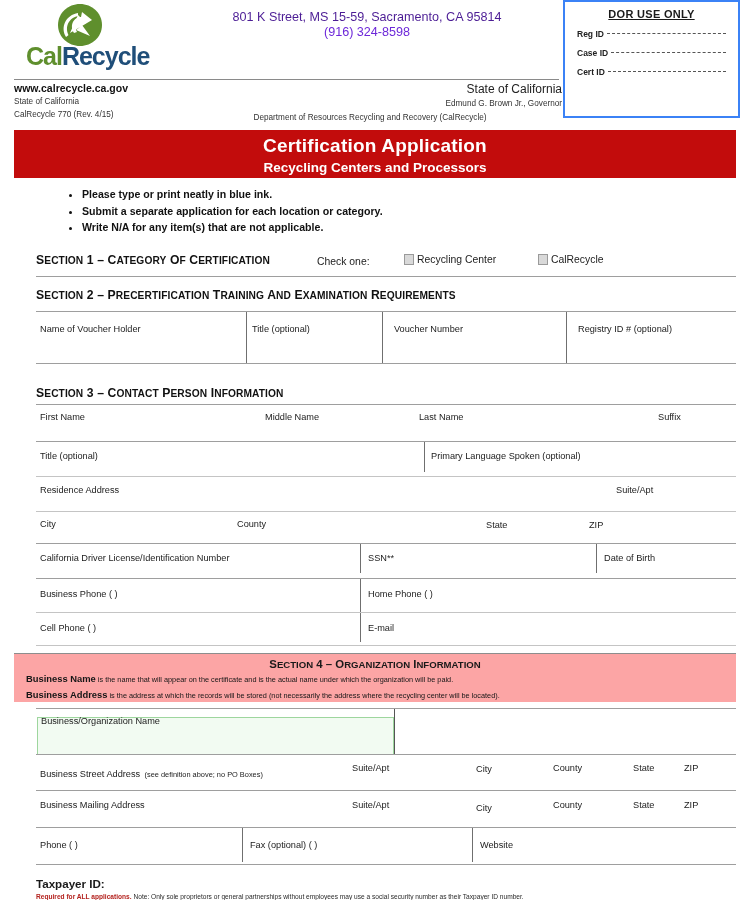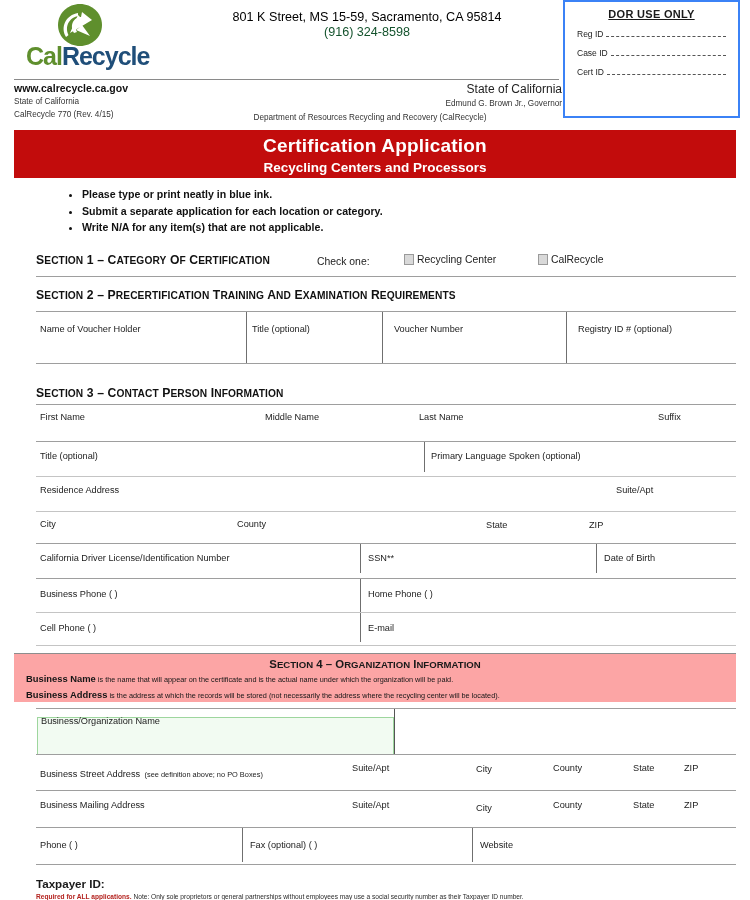--- a/index.html
+++ b/index.html
@@ -14,41 +14,41 @@
   .hdr{position:relative;height:125px;}
   .logo{position:absolute;left:14px;top:2px;width:160px;height:74px;}
   .logo-mark{position:absolute;left:42px;top:1px;width:48px;height:44px;}
   .logo-word{position:absolute;left:12px;top:42px;font-weight:bold;font-size:25px;
     letter-spacing:-1px;line-height:1;white-space:nowrap;}
   .logo-cal{color:#5f8f2d;}
   .logo-rec{color:#1f4e79;}
   .hdr-center{position:absolute;left:176px;top:8px;width:382px;text-align:center;}
   .hdr-l1{font-size:13.5px;font-weight:bold;letter-spacing:.2px;white-space:nowrap;}
   .hdr-l1 .sc{font-size:11.2px;}
-  .hdr-l2{font-size:12.6px;margin-top:2px;color:#000000;}
-  .hdr-l3{font-size:12.6px;margin-top:1px;color:#14532d;}
+  .hdr-l2{font-size:12.6px;margin-top:2px;color:#4c1d95;}
+  .hdr-l3{font-size:12.6px;margin-top:1px;color:#6d28d9;}
   .hdr-rule{position:absolute;left:14px;top:79px;width:545px;height:0;
     border-top:1px solid #8a8a8a;}
   .hdr-lower{position:absolute;left:14px;top:82px;width:548px;height:42px;}
   .hl-left{position:absolute;left:0;top:0;}
   .hl-right{position:absolute;right:0;top:0;text-align:right;}
   .t-site{font-size:10.5px;font-weight:bold;color:#111;}
   .t-sm{font-size:8.2px;color:#333;margin-top:3px;}
   .t-sm2{font-size:8.2px;color:#333;margin-top:4px;}
   .t-state{font-size:12px;color:#222;}
   .t-gov{font-size:8.2px;color:#333;margin-top:3px;}
   .t-dept{position:absolute;left:170px;top:113px;width:400px;text-align:center;
     font-size:8.2px;color:#333;}
 
   
   .dor{position:absolute;left:563px;top:0px;width:173px;height:114px;
     border:2px solid #3b82f6;background:#fff;}
   .dor-title{text-align:center;font-size:11px;font-weight:bold;margin-top:6px;
     text-decoration:underline;letter-spacing:.3px;}
-  .dor-row{display:flex;align-items:flex-end;margin:9px 0 0 12px;}
+  .dor-row{display:flex;align-items:center;margin:9px 0 0 12px;font-weight:bold;}
   .dor-row:first-of-type{margin-top:16px;}
   .dor-lbl{font-size:8.5px;color:#222;white-space:nowrap;}
   .dor-line{flex:1;margin:0 12px 2px 3px;border-bottom:1px dashed #555;height:1px;}
 
   
   .banner{position:absolute;left:14px;top:130px;width:722px;height:48px;
     background:#c20c0c;color:#fff;text-align:center;}
   .banner-t1{font-size:19px;font-weight:bold;padding-top:5px;letter-spacing:.2px;}
   .banner-t2{font-size:13.5px;font-weight:bold;margin-top:3px;}
 

